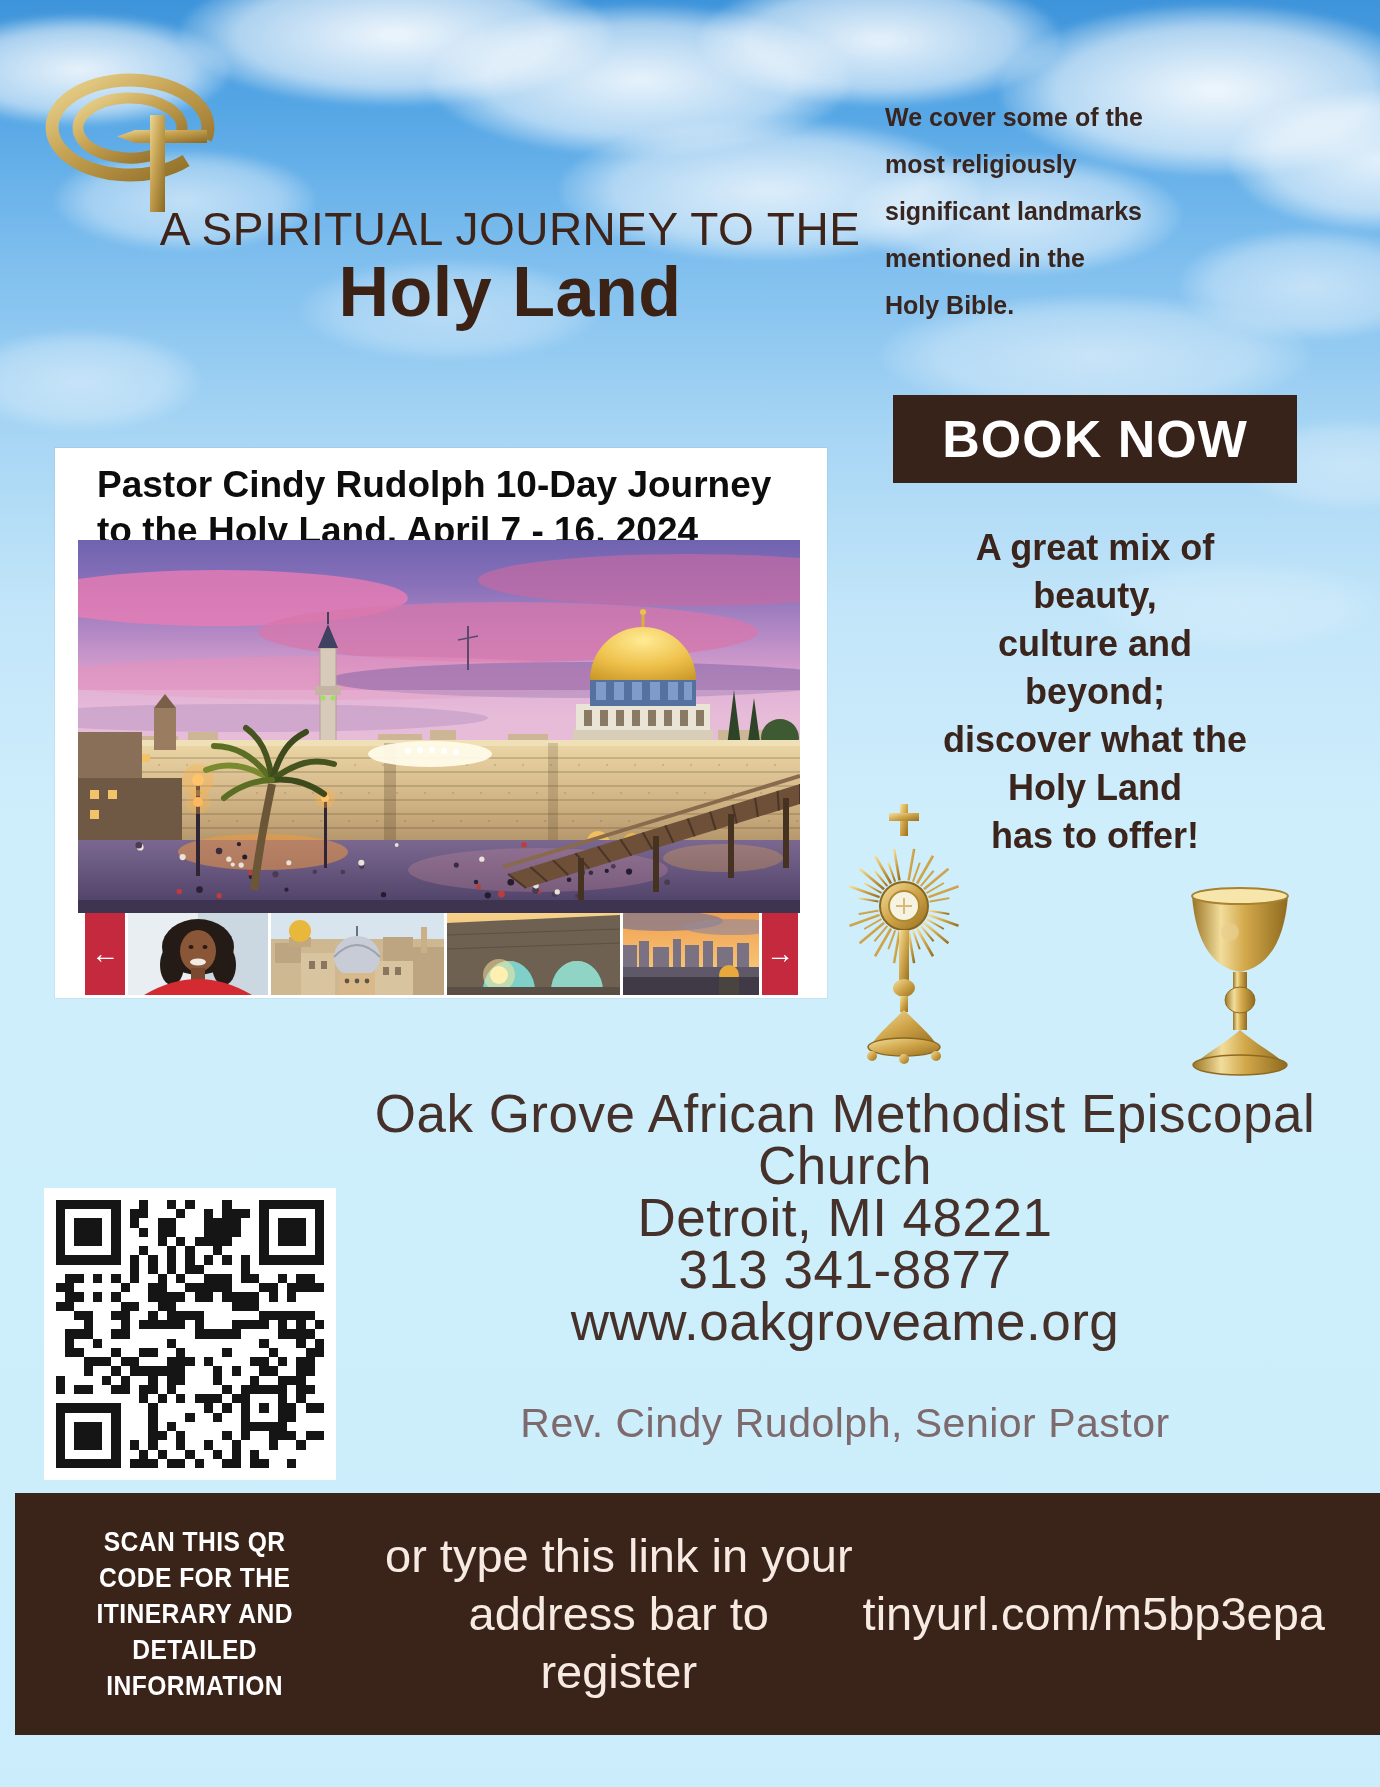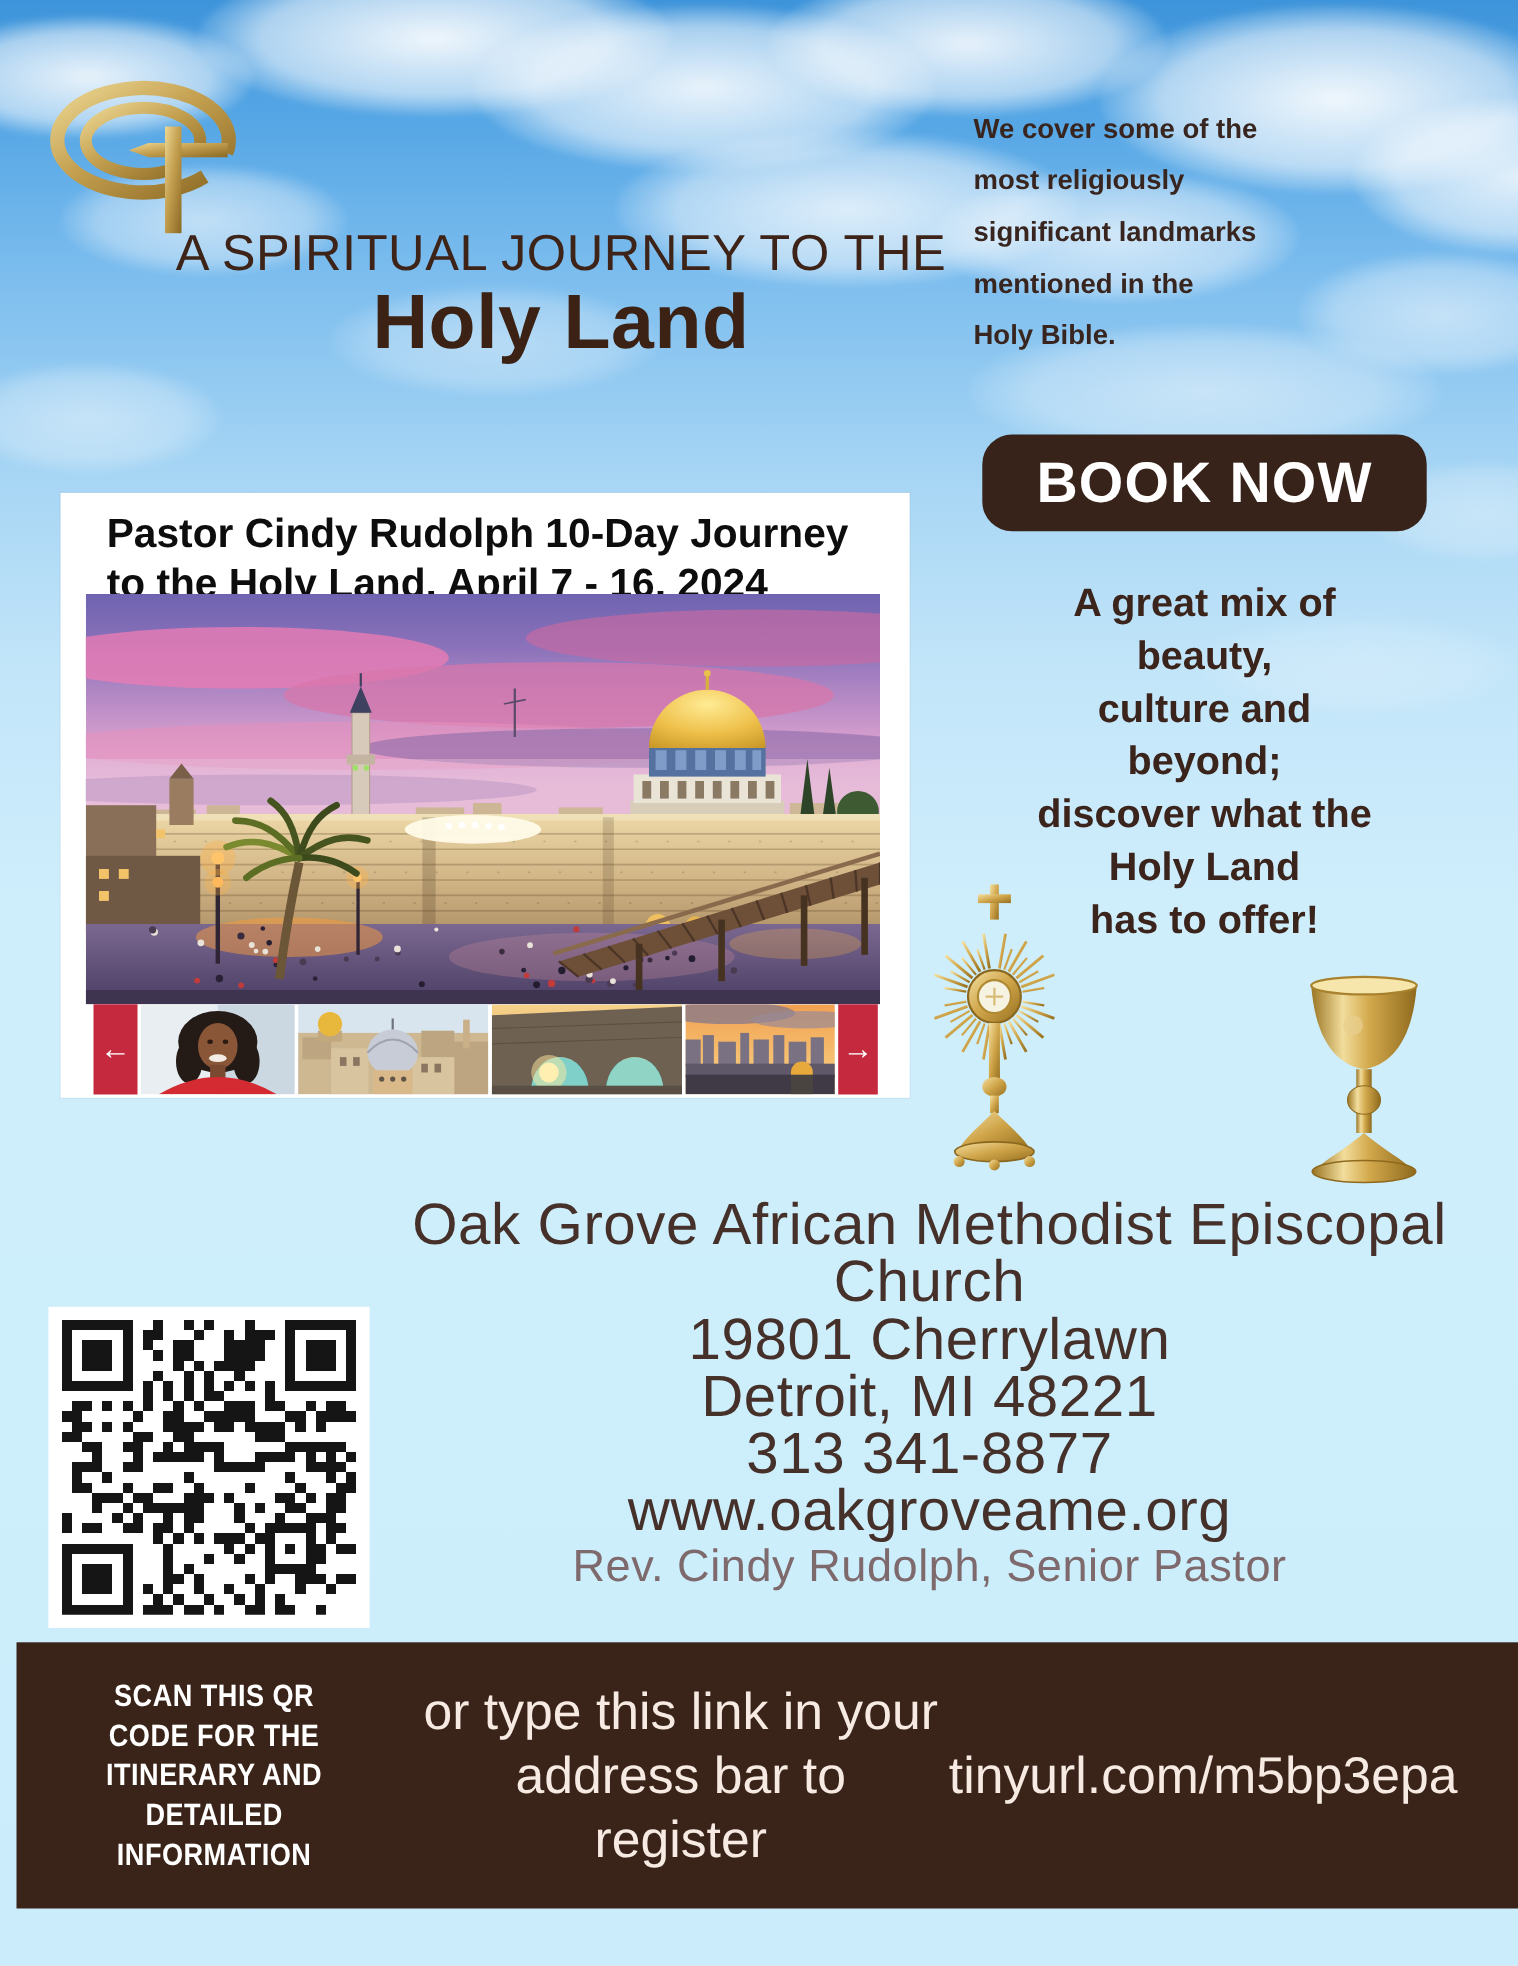--- a/index.html
+++ b/index.html
@@ -12,21 +12,21 @@
     background:radial-gradient(ellipse at center,rgba(255,255,255,.96) 0%,rgba(255,255,255,.6) 52%,rgba(255,255,255,0) 74%);
     filter:blur(3px);pointer-events:none;}
   .pre{white-space:pre-line;}
   .logo{position:absolute;left:40px;top:55px;width:240px;height:165px;}
   .title{position:absolute;left:60px;top:203px;width:900px;text-align:center;color:#3e2318;}
   .title .t1{font-size:46px;font-weight:400;letter-spacing:.5px;line-height:52px;}
   .title .t2{font-size:70px;font-weight:700;line-height:74px;letter-spacing:.5px;color:#3c2215;}
   .intro{position:absolute;left:885px;top:94px;width:440px;text-align:left;
     font-size:25px;font-weight:700;line-height:47px;color:#38251f;}
   .booknow{position:absolute;left:893px;top:395px;width:404px;height:88px;background:#38231a;
-    color:#ffffff;font-size:52px;font-weight:700;letter-spacing:1px;display:flex;align-items:center;justify-content:center;cursor:pointer;border-radius:27px;}
+    color:#ffffff;font-size:52px;font-weight:700;letter-spacing:1px;display:flex;align-items:center;justify-content:center;cursor:pointer;}
   .card{position:absolute;left:55px;top:448px;width:772px;height:550px;background:#ffffff;box-shadow:0 0 0 1px rgba(0,0,0,.04);}
   .card .headline{padding:14px 20px 0 42px;font-size:37px;font-weight:700;color:#0d0d0d;line-height:46px;}
   .photo{position:absolute;left:23px;top:92px;width:722px;height:373px;}
   .photo svg{display:block;width:100%;height:100%;}
   .strip{position:absolute;left:30px;top:465px;width:713px;height:82px;display:flex;gap:3px;}
   .strip .nav{background:#c5293e;color:#fff;display:flex;align-items:center;justify-content:center;font-size:28px;cursor:pointer;flex:0 0 auto;}
   .thumb{flex:0 0 auto;height:82px;overflow:hidden;cursor:pointer;}
   .thumb svg{display:block;width:100%;height:100%;}
   .pitch{position:absolute;left:875px;top:524px;width:440px;text-align:center;
     font-size:36px;font-weight:700;line-height:48px;color:#3b241c;}
@@ -529,21 +529,20 @@
     <ellipse cx="57" cy="16" rx="48" ry="8" fill="#f6e6ac" stroke="#a8822e" stroke-width="2"></ellipse>
     <rect x="50" y="92" width="14" height="58" fill="url(#cg)"></rect>
     <ellipse cx="57" cy="120" rx="15" ry="13" fill="url(#cg)" stroke="#8f6a1e" stroke-width="1"></ellipse>
     <path d="M57,150 C38,166 22,174 12,184 L102,184 C92,174 76,166 57,150 Z" fill="url(#cg)"></path>
     <ellipse cx="57" cy="185" rx="47" ry="10" fill="url(#cg)" stroke="#8f6a1e" stroke-width="1.5"></ellipse>
     <circle cx="47" cy="52" r="9" fill="#e8cf8e" opacity=".7"></circle>
   </svg>
 
   <div class="church">
     <div>Oak Grove African Methodist Episcopal Church</div>
-    <div>19801 Cherrylawn</div>
     <div>Detroit, MI 48221</div>
     <div>313 341-8877</div>
     <div>www.oakgroveame.org</div>
   </div>
   <div class="pastor">Rev. Cindy Rudolph, Senior Pastor</div>
 
   <div class="qrpanel">
     <svg id="qrsvg" viewBox="0 0 29 29">
         <path d="M0,0h1v1h-1zM1,0h1v1h-1zM2,0h1v1h-1zM3,0h1v1h-1zM4,0h1v1h-1zM5,0h1v1h-1zM6,0h1v1h-1zM9,0h1v1h-1zM12,0h1v1h-1zM14,0h1v1h-1zM18,0h1v1h-1zM22,0h1v1h-1zM23,0h1v1h-1zM24,0h1v1h-1zM25,0h1v1h-1zM26,0h1v1h-1zM27,0h1v1h-1zM28,0h1v1h-1zM0,1h1v1h-1zM6,1h1v1h-1zM8,1h1v1h-1zM9,1h1v1h-1zM13,1h1v1h-1zM16,1h1v1h-1zM18,1h1v1h-1zM19,1h1v1h-1zM20,1h1v1h-1zM22,1h1v1h-1zM28,1h1v1h-1zM0,2h1v1h-1zM2,2h1v1h-1zM3,2h1v1h-1zM4,2h1v1h-1zM6,2h1v1h-1zM8,2h1v1h-1zM11,2h1v1h-1zM12,2h1v1h-1zM16,2h1v1h-1zM17,2h1v1h-1zM18,2h1v1h-1zM19,2h1v1h-1zM22,2h1v1h-1zM24,2h1v1h-1zM25,2h1v1h-1zM26,2h1v1h-1zM28,2h1v1h-1zM0,3h1v1h-1zM2,3h1v1h-1zM3,3h1v1h-1zM4,3h1v1h-1zM6,3h1v1h-1zM9,3h1v1h-1zM11,3h1v1h-1zM12,3h1v1h-1zM16,3h1v1h-1zM17,3h1v1h-1zM18,3h1v1h-1zM19,3h1v1h-1zM22,3h1v1h-1zM24,3h1v1h-1zM25,3h1v1h-1zM26,3h1v1h-1zM28,3h1v1h-1zM0,4h1v1h-1zM2,4h1v1h-1zM3,4h1v1h-1zM4,4h1v1h-1zM6,4h1v1h-1zM11,4h1v1h-1zM13,4h1v1h-1zM15,4h1v1h-1zM16,4h1v1h-1zM17,4h1v1h-1zM18,4h1v1h-1zM22,4h1v1h-1zM24,4h1v1h-1zM25,4h1v1h-1zM26,4h1v1h-1zM28,4h1v1h-1zM0,5h1v1h-1zM6,5h1v1h-1zM9,5h1v1h-1zM12,5h1v1h-1zM14,5h1v1h-1zM17,5h1v1h-1zM22,5h1v1h-1zM28,5h1v1h-1zM0,6h1v1h-1zM1,6h1v1h-1zM2,6h1v1h-1zM3,6h1v1h-1zM4,6h1v1h-1zM5,6h1v1h-1zM6,6h1v1h-1zM8,6h1v1h-1zM10,6h1v1h-1zM12,6h1v1h-1zM14,6h1v1h-1zM16,6h1v1h-1zM18,6h1v1h-1zM20,6h1v1h-1zM22,6h1v1h-1zM23,6h1v1h-1zM24,6h1v1h-1zM25,6h1v1h-1zM26,6h1v1h-1zM27,6h1v1h-1zM28,6h1v1h-1zM8,7h1v1h-1zM10,7h1v1h-1zM12,7h1v1h-1zM14,7h1v1h-1zM15,7h1v1h-1zM20,7h1v1h-1zM1,8h1v1h-1zM2,8h1v1h-1zM4,8h1v1h-1zM6,8h1v1h-1zM8,8h1v1h-1zM11,8h1v1h-1zM13,8h1v1h-1zM16,8h1v1h-1zM17,8h1v1h-1zM18,8h1v1h-1zM20,8h1v1h-1zM21,8h1v1h-1zM24,8h1v1h-1zM26,8h1v1h-1zM27,8h1v1h-1zM0,9h1v1h-1zM1,9h1v1h-1zM7,9h1v1h-1zM10,9h1v1h-1zM11,9h1v1h-1zM14,9h1v1h-1zM15,9h1v1h-1zM16,9h1v1h-1zM17,9h1v1h-1zM18,9h1v1h-1zM22,9h1v1h-1zM23,9h1v1h-1zM25,9h1v1h-1zM26,9h1v1h-1zM27,9h1v1h-1zM28,9h1v1h-1zM1,10h1v1h-1zM2,10h1v1h-1zM4,10h1v1h-1zM6,10h1v1h-1zM10,10h1v1h-1zM11,10h1v1h-1zM12,10h1v1h-1zM13,10h1v1h-1zM15,10h1v1h-1zM16,10h1v1h-1zM18,10h1v1h-1zM19,10h1v1h-1zM20,10h1v1h-1zM21,10h1v1h-1zM23,10h1v1h-1zM25,10h1v1h-1zM0,11h1v1h-1zM1,11h1v1h-1zM7,11h1v1h-1zM8,11h1v1h-1zM11,11h1v1h-1zM12,11h1v1h-1zM19,11h1v1h-1zM20,11h1v1h-1zM21,11h1v1h-1zM2,12h1v1h-1zM3,12h1v1h-1zM6,12h1v1h-1zM7,12h1v1h-1zM10,12h1v1h-1zM12,12h1v1h-1zM13,12h1v1h-1zM14,12h1v1h-1zM15,12h1v1h-1zM22,12h1v1h-1zM23,12h1v1h-1zM24,12h1v1h-1zM25,12h1v1h-1zM26,12h1v1h-1zM27,12h1v1h-1zM3,13h1v1h-1zM7,13h1v1h-1zM9,13h1v1h-1zM10,13h1v1h-1zM11,13h1v1h-1zM12,13h1v1h-1zM13,13h1v1h-1zM15,13h1v1h-1zM19,13h1v1h-1zM20,13h1v1h-1zM21,13h1v1h-1zM22,13h1v1h-1zM24,13h1v1h-1zM26,13h1v1h-1zM28,13h1v1h-1zM1,14h1v1h-1zM2,14h1v1h-1zM3,14h1v1h-1zM6,14h1v1h-1zM7,14h1v1h-1zM15,14h1v1h-1zM16,14h1v1h-1zM17,14h1v1h-1zM18,14h1v1h-1zM19,14h1v1h-1zM24,14h1v1h-1zM25,14h1v1h-1zM26,14h1v1h-1zM27,14h1v1h-1zM1,15h1v1h-1zM4,15h1v1h-1zM12,15h1v1h-1zM22,15h1v1h-1zM26,15h1v1h-1zM28,15h1v1h-1zM1,16h1v1h-1zM2,16h1v1h-1zM6,16h1v1h-1zM9,16h1v1h-1zM10,16h1v1h-1zM13,16h1v1h-1zM18,16h1v1h-1zM23,16h1v1h-1zM27,16h1v1h-1zM28,16h1v1h-1zM3,17h1v1h-1zM4,17h1v1h-1zM5,17h1v1h-1zM7,17h1v1h-1zM8,17h1v1h-1zM12,17h1v1h-1zM13,17h1v1h-1zM14,17h1v1h-1zM16,17h1v1h-1zM21,17h1v1h-1zM22,17h1v1h-1zM24,17h1v1h-1zM26,17h1v1h-1zM27,17h1v1h-1zM3,18h1v1h-1zM6,18h1v1h-1zM8,18h1v1h-1zM9,18h1v1h-1zM10,18h1v1h-1zM11,18h1v1h-1zM12,18h1v1h-1zM13,18h1v1h-1zM17,18h1v1h-1zM19,18h1v1h-1zM22,18h1v1h-1zM23,18h1v1h-1zM26,18h1v1h-1zM27,18h1v1h-1zM0,19h1v1h-1zM5,19h1v1h-1zM7,19h1v1h-1zM10,19h1v1h-1zM12,19h1v1h-1zM13,19h1v1h-1zM17,19h1v1h-1zM21,19h1v1h-1zM24,19h1v1h-1zM25,19h1v1h-1zM26,19h1v1h-1zM0,20h1v1h-1zM2,20h1v1h-1zM3,20h1v1h-1zM6,20h1v1h-1zM7,20h1v1h-1zM9,20h1v1h-1zM10,20h1v1h-1zM12,20h1v1h-1zM18,20h1v1h-1zM20,20h1v1h-1zM21,20h1v1h-1zM22,20h1v1h-1zM23,20h1v1h-1zM24,20h1v1h-1zM26,20h1v1h-1zM27,20h1v1h-1zM9,21h1v1h-1zM11,21h1v1h-1zM13,21h1v1h-1zM15,21h1v1h-1zM16,21h1v1h-1zM17,21h1v1h-1zM19,21h1v1h-1zM20,21h1v1h-1zM24,21h1v1h-1zM26,21h1v1h-1zM0,22h1v1h-1zM1,22h1v1h-1zM2,22h1v1h-1zM3,22h1v1h-1zM4,22h1v1h-1zM5,22h1v1h-1zM6,22h1v1h-1zM10,22h1v1h-1zM16,22h1v1h-1zM18,22h1v1h-1zM20,22h1v1h-1zM22,22h1v1h-1zM24,22h1v1h-1zM25,22h1v1h-1zM27,22h1v1h-1zM28,22h1v1h-1zM0,23h1v1h-1zM6,23h1v1h-1zM10,23h1v1h-1zM14,23h1v1h-1zM17,23h1v1h-1zM20,23h1v1h-1zM24,23h1v1h-1zM25,23h1v1h-1zM0,24h1v1h-1zM2,24h1v1h-1zM3,24h1v1h-1zM4,24h1v1h-1zM6,24h1v1h-1zM10,24h1v1h-1zM12,24h1v1h-1zM20,24h1v1h-1zM21,24h1v1h-1zM22,24h1v1h-1zM23,24h1v1h-1zM24,24h1v1h-1zM0,25h1v1h-1zM2,25h1v1h-1zM3,25h1v1h-1zM4,25h1v1h-1zM6,25h1v1h-1zM10,25h1v1h-1zM11,25h1v1h-1zM13,25h1v1h-1zM18,25h1v1h-1zM20,25h1v1h-1zM23,25h1v1h-1zM24,25h1v1h-1zM25,25h1v1h-1zM27,25h1v1h-1zM28,25h1v1h-1zM0,26h1v1h-1zM2,26h1v1h-1zM3,26h1v1h-1zM4,26h1v1h-1zM6,26h1v1h-1zM8,26h1v1h-1zM10,26h1v1h-1zM13,26h1v1h-1zM16,26h1v1h-1zM19,26h1v1h-1zM23,26h1v1h-1zM26,26h1v1h-1zM0,27h1v1h-1zM6,27h1v1h-1zM9,27h1v1h-1zM11,27h1v1h-1zM14,27h1v1h-1zM17,27h1v1h-1zM19,27h1v1h-1zM21,27h1v1h-1zM0,28h1v1h-1zM1,28h1v1h-1zM2,28h1v1h-1zM3,28h1v1h-1zM4,28h1v1h-1zM5,28h1v1h-1zM6,28h1v1h-1zM8,28h1v1h-1zM9,28h1v1h-1zM10,28h1v1h-1zM12,28h1v1h-1zM13,28h1v1h-1zM15,28h1v1h-1zM18,28h1v1h-1zM19,28h1v1h-1zM21,28h1v1h-1zM22,28h1v1h-1zM25,28h1v1h-1z" fill="#151515"></path>
       </svg>

